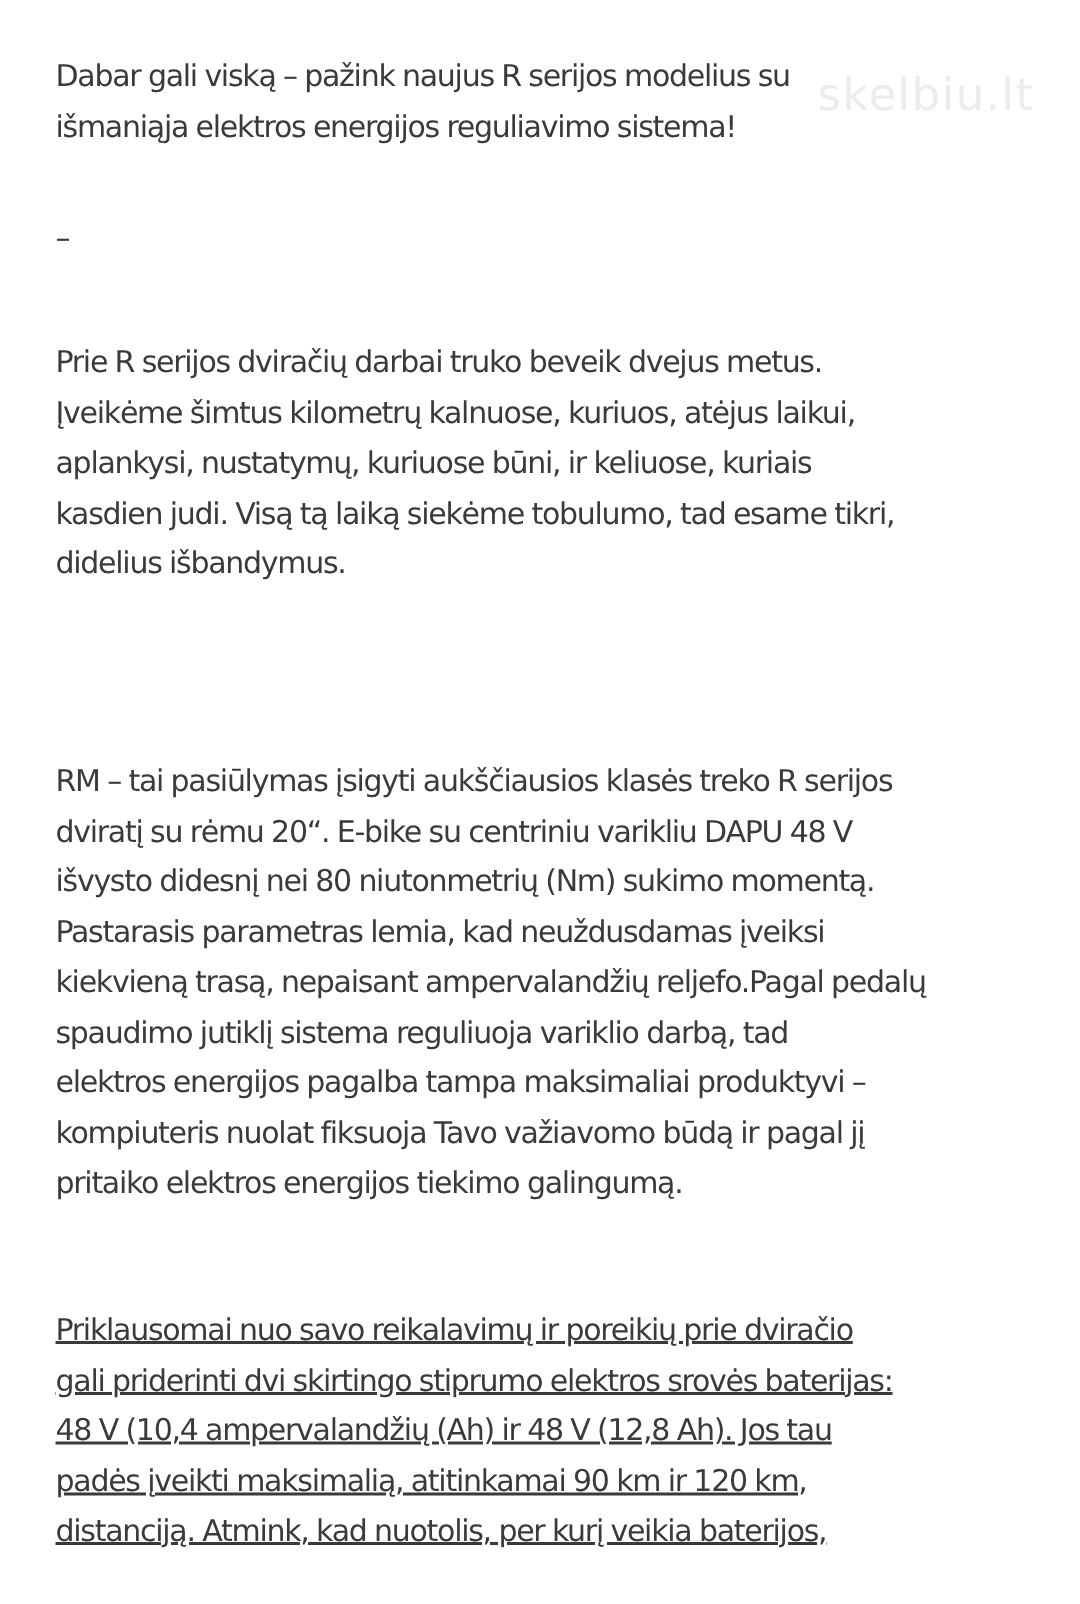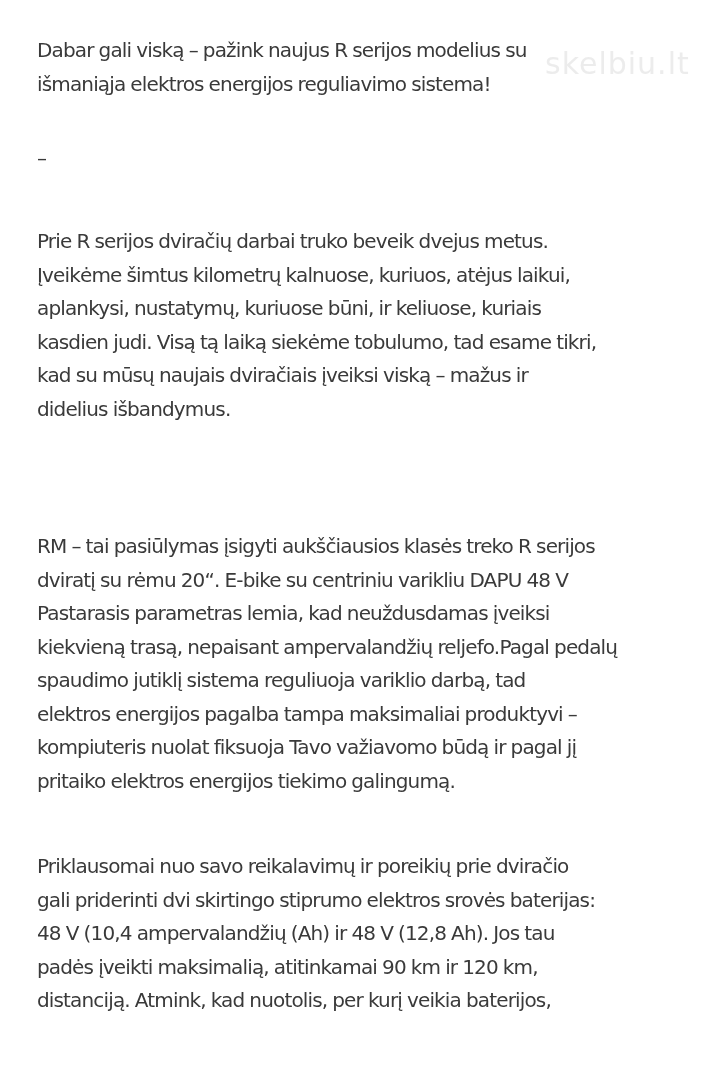--- a/index.html
+++ b/index.html
@@ -28,22 +28,22 @@
       word-spacing: -0.5px;
       margin: 12px;
     }
     .line {
       display: block;
       white-space: nowrap;
     }
     #p-intro { position: absolute; top: 0; }
     #p-dash  { position: absolute; top: 108px; }
     #p-1     { position: absolute; top: 191px; }
-    #p-2     { position: absolute; top: 496px; }
-    #p-3     { position: absolute; top: 816px; }
+    #p-2     { position: absolute; top: 470px; }
+    #p-3     { position: absolute; top: 836px; text-decoration: underline; }
 
     .watermark {
       position: absolute;
       left: 545px;
       top: 46px;
       font-family: "DejaVu Sans", sans-serif;
       font-size: 30px;
       letter-spacing: 1px;
       color: rgba(200, 200, 200, 0.35);
       white-space: nowrap;
@@ -62,27 +62,27 @@
 
   <p class="para" id="p-dash">
     <span class="line">–</span>
   </p>
 
   <p class="para" id="p-1">
     <span class="line">Prie R serijos dviračių darbai truko beveik dvejus metus.</span>
     <span class="line">Įveikėme šimtus kilometrų kalnuose, kuriuos, atėjus laikui,</span>
     <span class="line">aplankysi, nustatymų, kuriuose būni, ir keliuose, kuriais</span>
     <span class="line">kasdien judi. Visą tą laiką siekėme tobulumo, tad esame tikri,</span>
-    <span class="line">kad su mūsų naujais dviračiais įveiksi viską – mažus ir</span>
     <span class="line">didelius išbandymus.</span>
   </p>
 
   <p class="para" id="p-2">
     <span class="line">RM – tai pasiūlymas įsigyti aukščiausios klasės treko R serijos</span>
     <span class="line">dviratį su rėmu 20“. E-bike su centriniu varikliu DAPU 48 V</span>
+    <span class="line">išvysto didesnį nei 80 niutonmetrių (Nm) sukimo momentą.</span>
     <span class="line">Pastarasis parametras lemia, kad neuždusdamas įveiksi</span>
     <span class="line">kiekvieną trasą, nepaisant ampervalandžių reljefo.Pagal pedalų</span>
     <span class="line">spaudimo jutiklį sistema reguliuoja variklio darbą, tad</span>
     <span class="line">elektros energijos pagalba tampa maksimaliai produktyvi –</span>
     <span class="line">kompiuteris nuolat fiksuoja Tavo važiavomo būdą ir pagal jį</span>
     <span class="line">pritaiko elektros energijos tiekimo galingumą.</span>
   </p>
 
   <p class="para" id="p-3">
     <span class="line">Priklausomai nuo savo reikalavimų ir poreikių prie dviračio</span>

